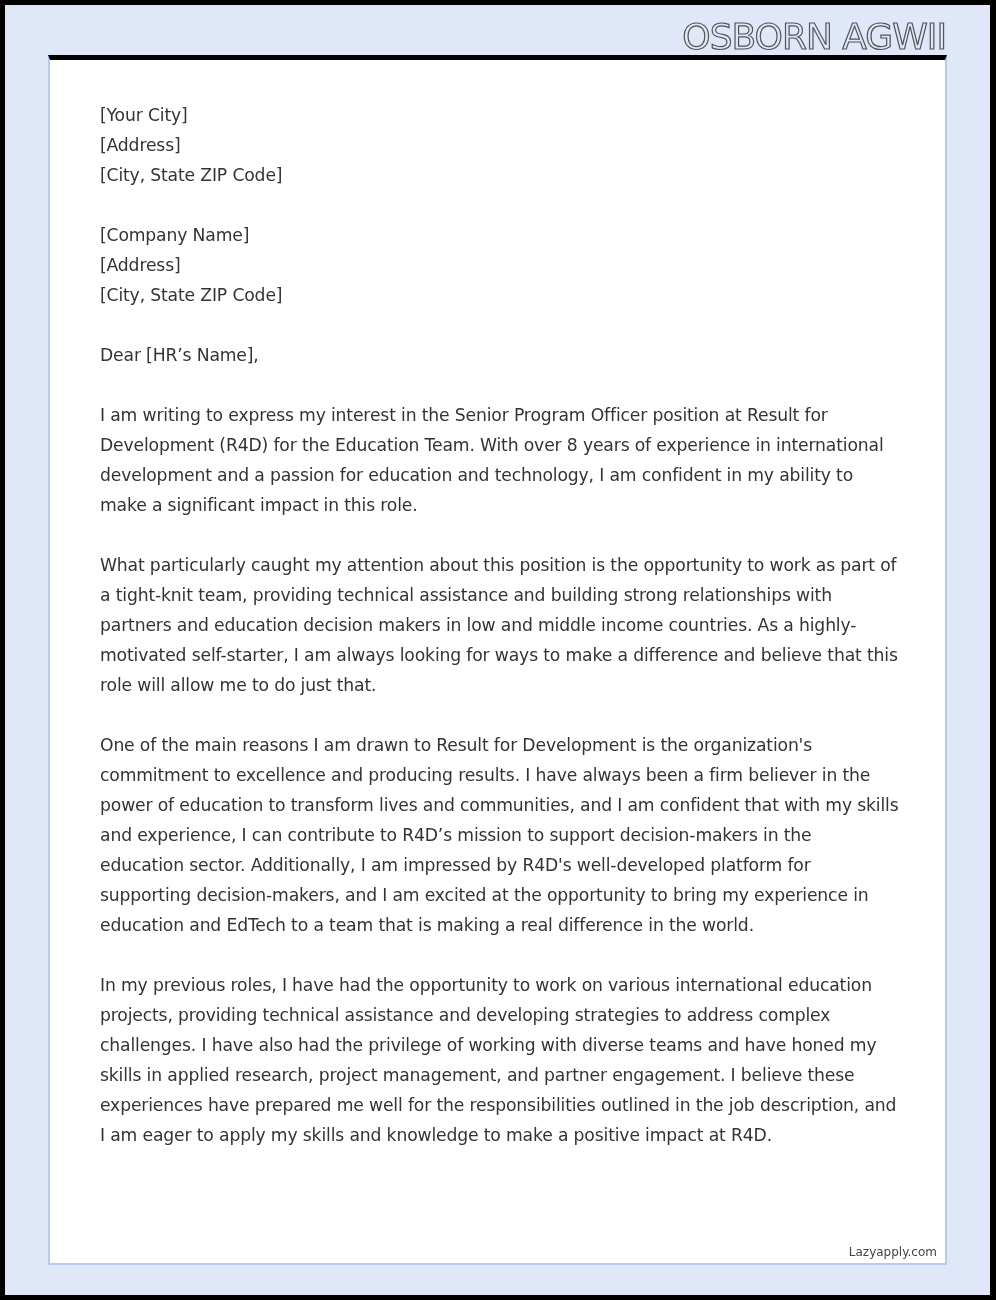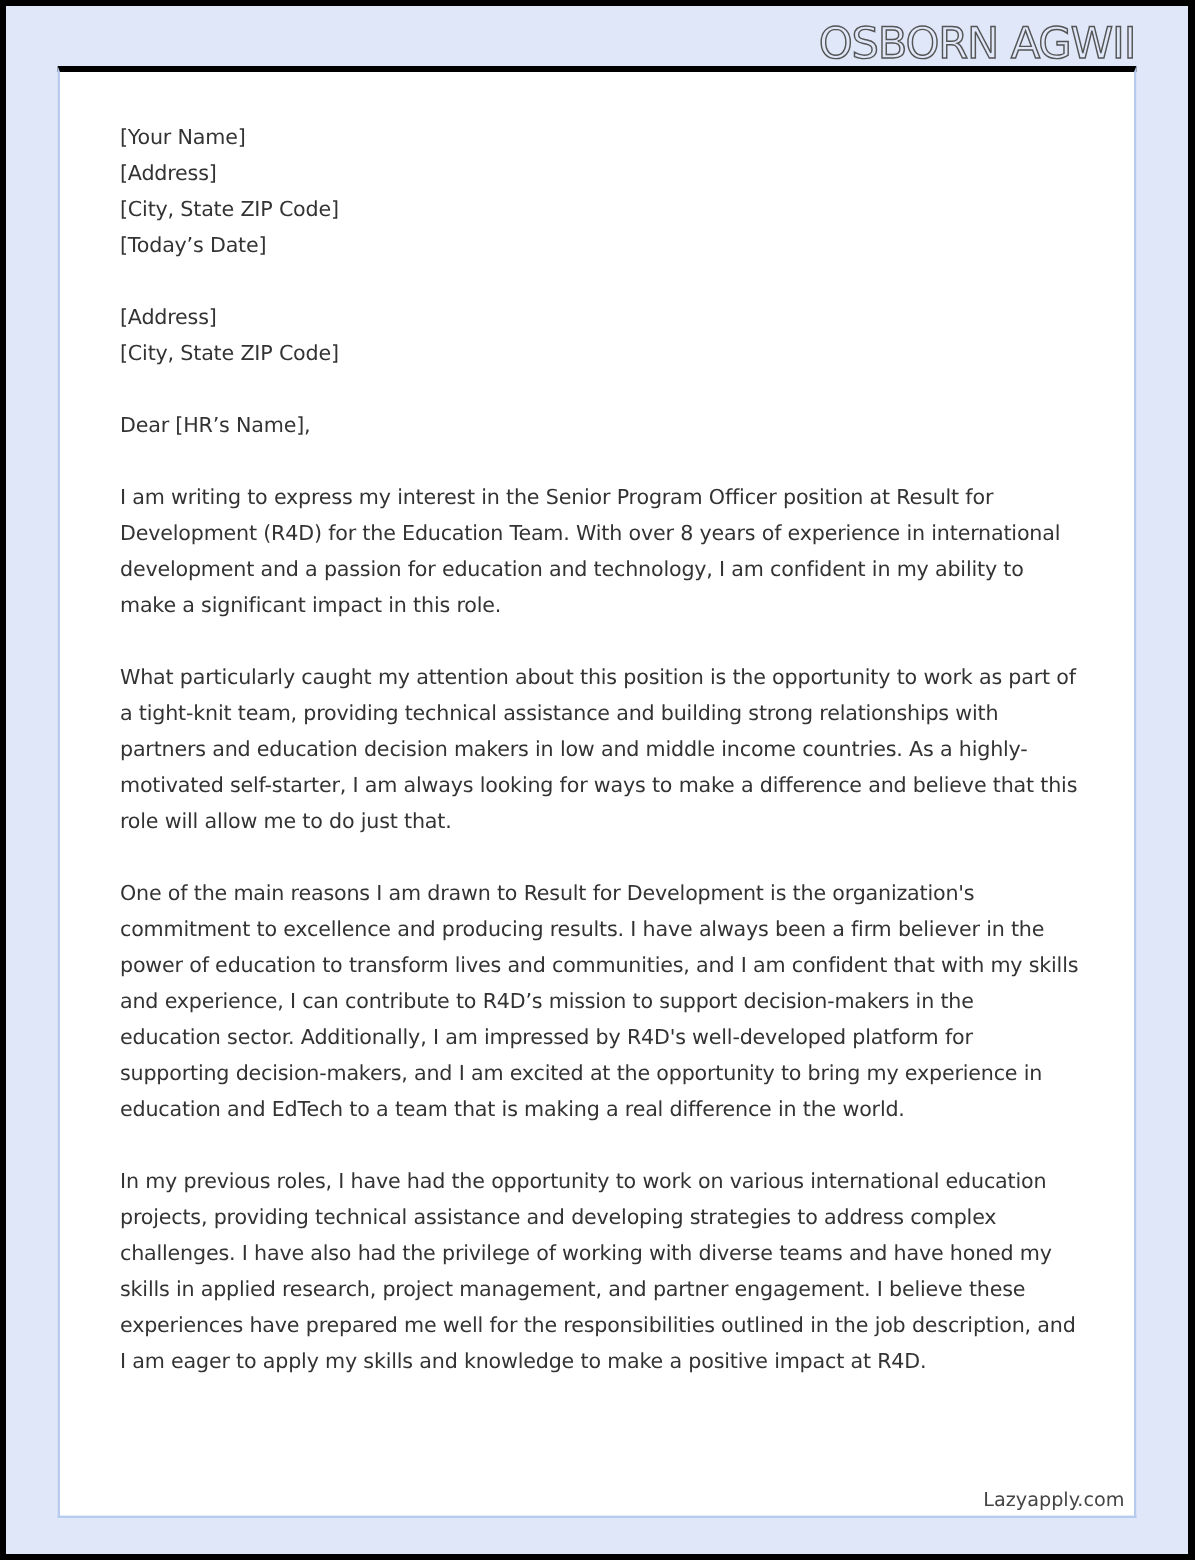--- a/index.html
+++ b/index.html
@@ -35,38 +35,38 @@
   .content {
     position: absolute; left: 50px; top: 40px; width: 800px;
     font-size: 17.2px; line-height: 30px; color: #333;
     letter-spacing: -0.15px;
   }
   .block { margin: 0 0 30px 0; }
   .line { display: block; }
   p { margin: 0 0 30px 0; }
   .watermark {
     position: absolute; right: 8px; bottom: 4px;
-    font-size: 16px; color: #444;
+    font-size: 12px; color: #444;
   }
 </style>
 </head>
 <body>
 
 <div class="frame">
   <div class="name">OSBORN AGWII</div>
 
   <div class="page">
     <div class="content">
       <div class="block">
-        <span class="line">[Your Name]</span>
+        <span class="line">[Your City]</span>
         <span class="line">[Address]</span>
         <span class="line">[City, State ZIP Code]</span>
-        <span class="line">[Today’s Date]</span>
       </div>
       <div class="block">
+        <span class="line">[Company Name]</span>
         <span class="line">[Address]</span>
         <span class="line">[City, State ZIP Code]</span>
       </div>
       <p>Dear [HR’s Name],</p>
       <p>I am writing to express my interest in the Senior Program Officer position at Result for Development (R4D) for the Education Team. With over 8 years of experience in international development and a passion for education and technology, I am confident in my ability to make a significant impact in this role.</p>
       <p>What particularly caught my attention about this position is the opportunity to work as part of a tight-knit team, providing technical assistance and building strong relationships with partners and education decision makers in low and middle income countries. As a highly-motivated self-starter, I am always looking for ways to make a difference and believe that this role will allow me to do just that.</p>
       <p>One of the main reasons I am drawn to Result for Development is the organization's commitment to excellence and producing results. I have always been a firm believer in the power of education to transform lives and communities, and I am confident that with my skills and experience, I can contribute to R4D’s mission to support decision-makers in the education sector. Additionally, I am impressed by R4D's well-developed platform for supporting decision-makers, and I am excited at the opportunity to bring my experience in education and EdTech to a team that is making a real difference in the world.</p>
       <p>In my previous roles, I have had the opportunity to work on various international education projects, providing technical assistance and developing strategies to address complex challenges. I have also had the privilege of working with diverse teams and have honed my skills in applied research, project management, and partner engagement. I believe these experiences have prepared me well for the responsibilities outlined in the job description, and I am eager to apply my skills and knowledge to make a positive impact at R4D.</p>
     </div>
     <div class="watermark">Lazyapply.com</div>

